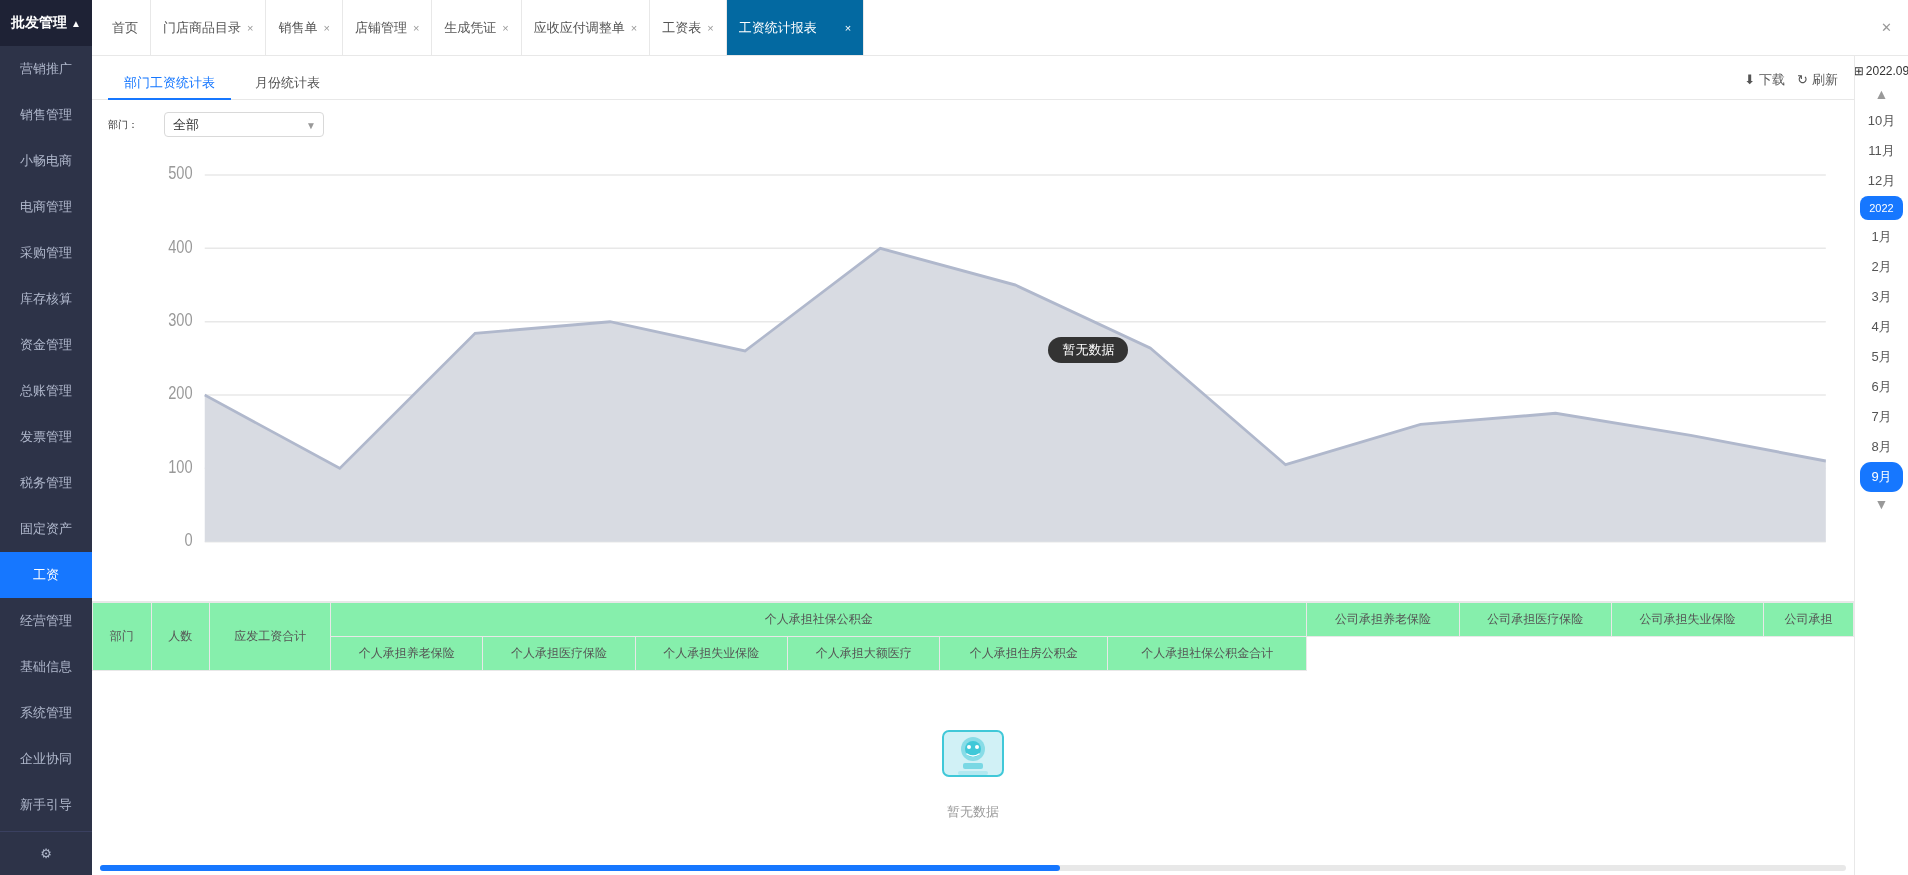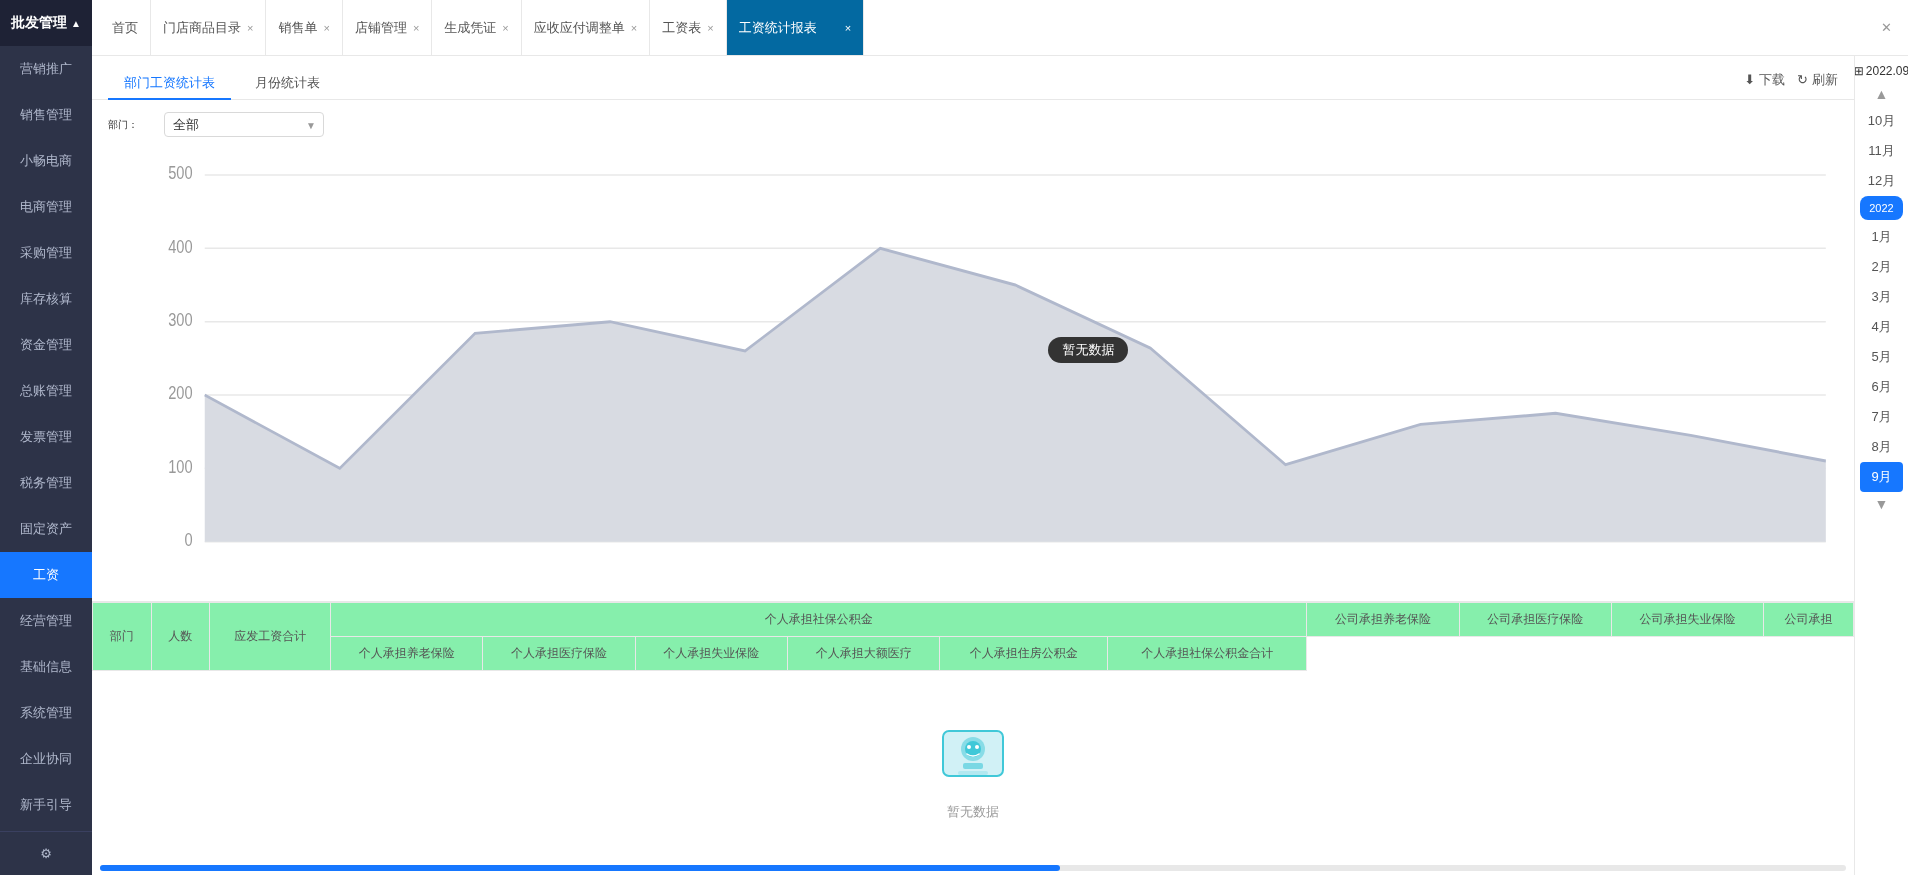--- a/index.html
+++ b/index.html
@@ -268,21 +268,21 @@
       width: 100%;
       text-align: center;
       padding: 6px 0;
       color: #555;
       cursor: pointer;
       font-size: 13px;
     }
     .month-item.active {
       background: #1677ff;
       color: #fff;
-      border-radius: 4px;
+      border-radius: 11px;
       width: 80%;
       margin: 0 auto;
     }
     .month-item.year-label {
       background: #1677ff;
       color: #fff;
       border-radius: 8px;
       width: 80%;
       margin: 0 auto 2px;
       font-size: 11px;

